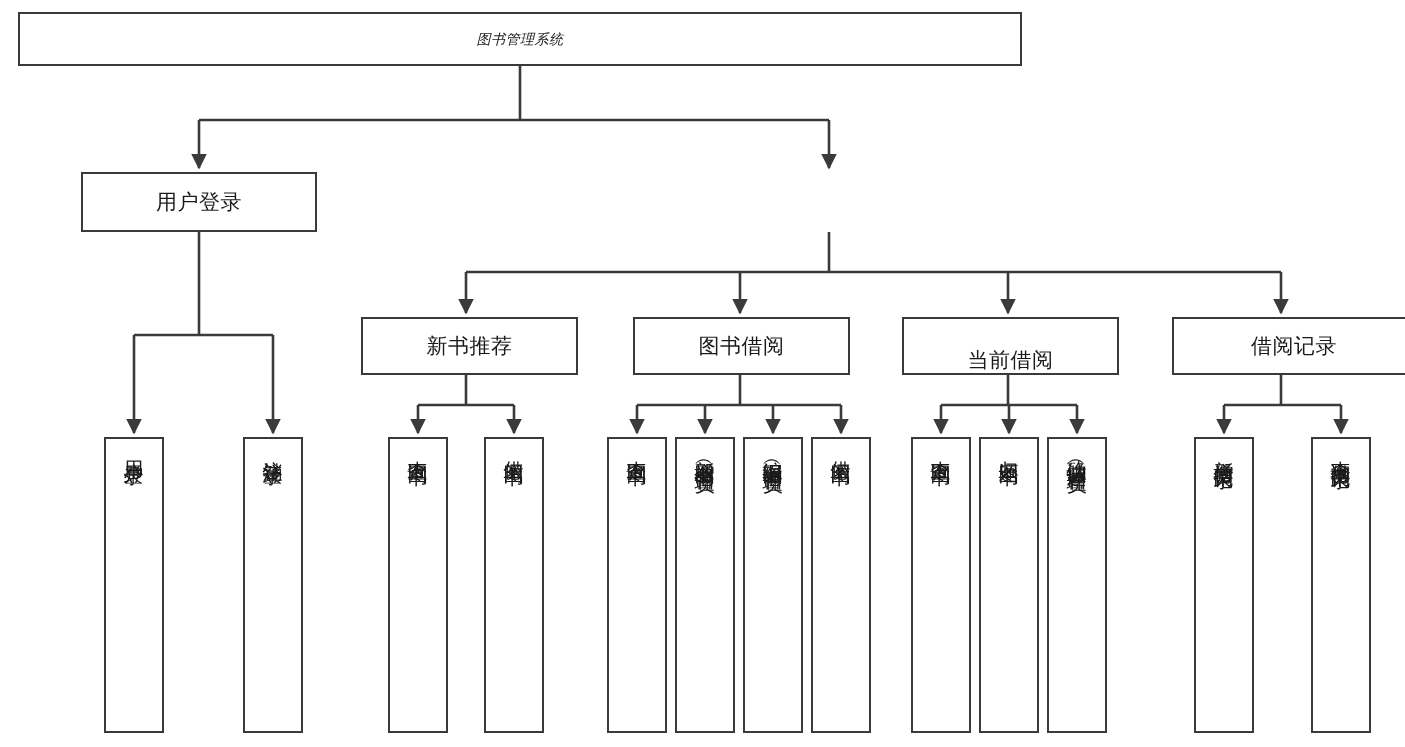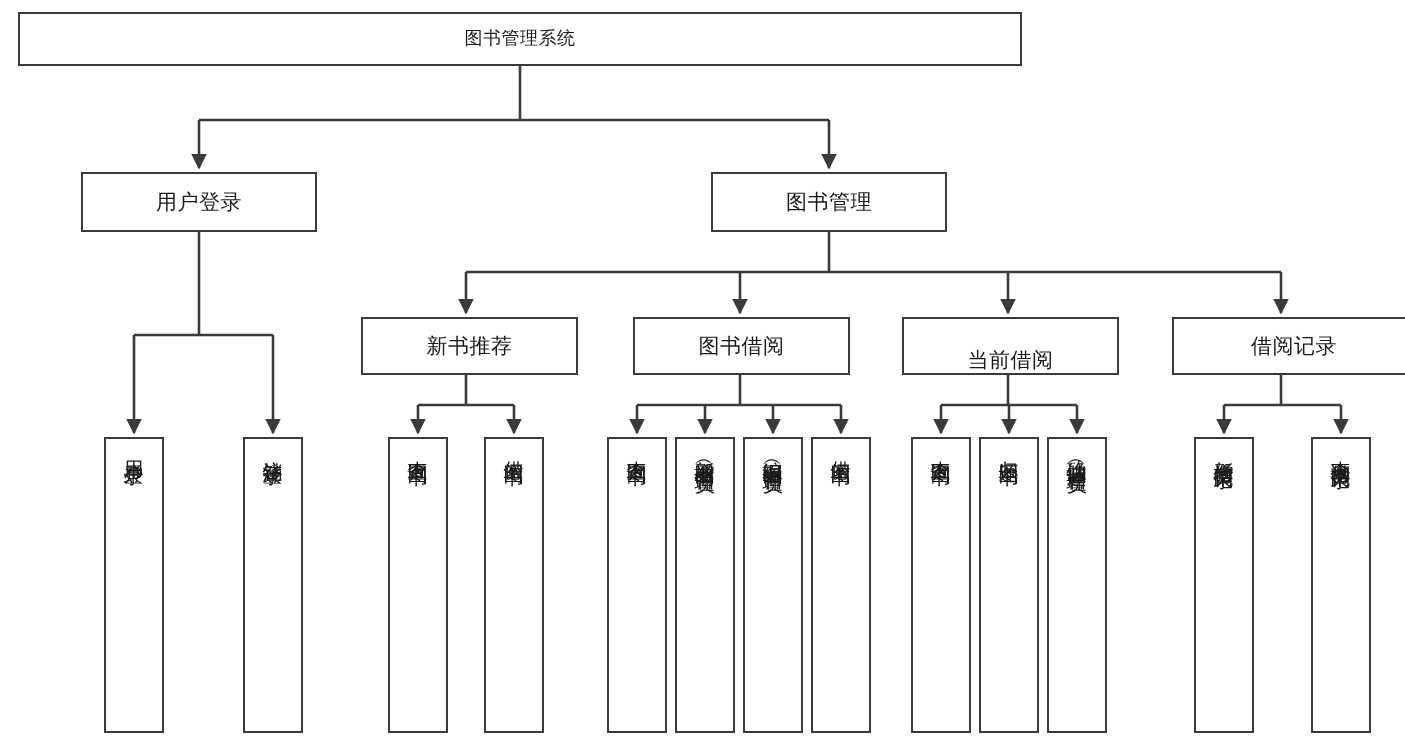--- a/index.html
+++ b/index.html
@@ -41,21 +41,22 @@
     text-align: center;
     line-height: 1.18;
     white-space: pre;
   }
   
   .node.horiz .label {
     font-size: 21px;
     letter-spacing: 0.5px;
   }
   .node.root .label {
-    font-size: 18px;
+    font-size: 14px;
+    font-style: italic;
   }
   
   .node.vert {
     align-items: flex-start;
     justify-content: center;
     padding-top: 6px;
   }
   .node.vert .label {
     writing-mode: vertical-rl;
     text-orientation: upright;
@@ -128,23 +129,20 @@
     </g>
   </svg>
 
   <div class="node horiz root" style="left:18px; top:12px; width:1004px; height:54px;">
     <span class="label">图书管理系统</span>
   </div>
 
   <div class="node horiz" style="left:81px; top:172px; width:236px; height:60px;">
     <span class="label">用户登录</span>
   </div>
-  <div class="node horiz" style="left:711px; top:172px; width:236px; height:60px;">
-    <span class="label">图书管理</span>
-  </div>
 
   <div class="node horiz" style="left:361px; top:317px; width:217px; height:58px;">
     <span class="label">新书推荐</span>
   </div>
   <div class="node horiz" style="left:633px; top:317px; width:217px; height:58px;">
     <span class="label">图书借阅</span>
   </div>
   <div class="node horiz" style="left:902px; top:317px; width:217px; height:58px;align-items:flex-end;">
     <span class="label">当前借阅</span>
   </div>

